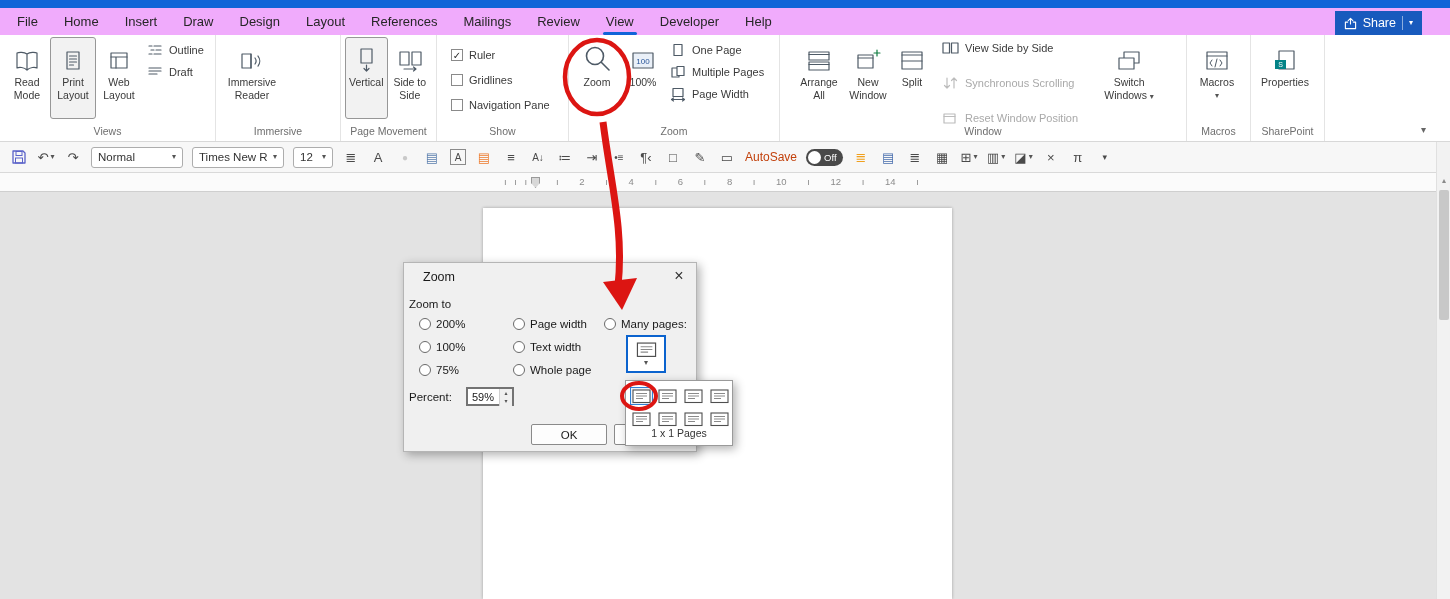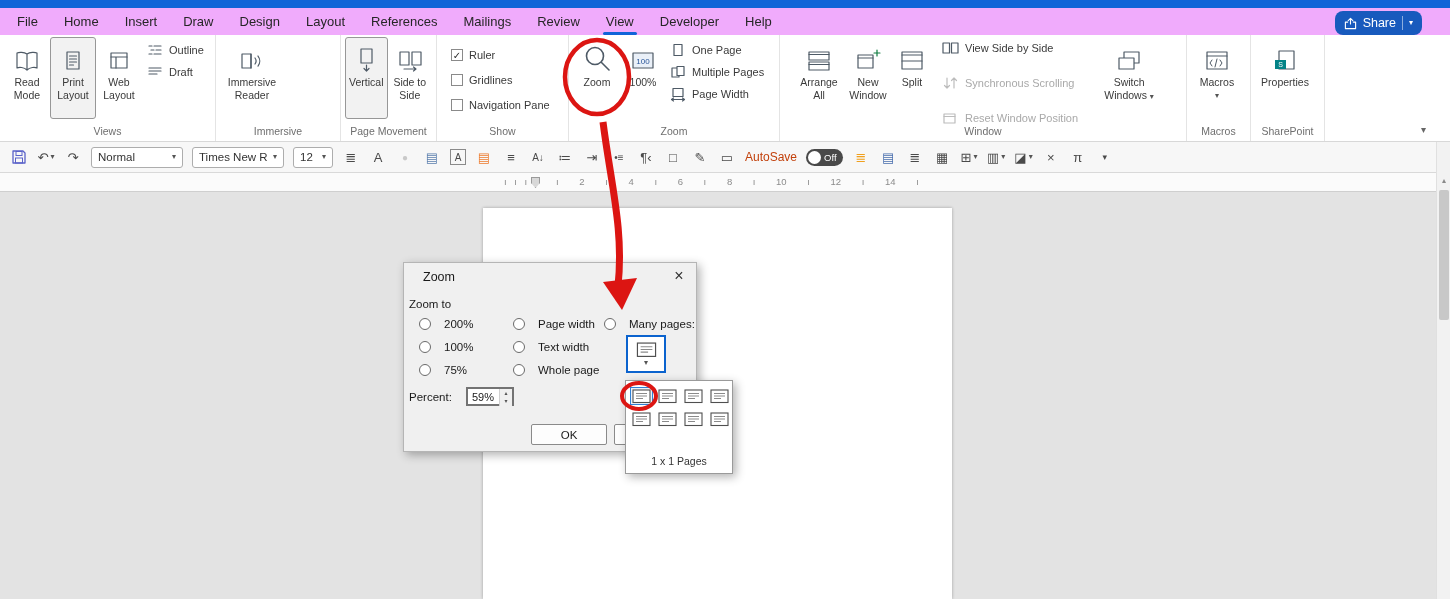--- a/index.html
+++ b/index.html
@@ -5,21 +5,21 @@
   *{margin:0;padding:0;box-sizing:border-box}
   html,body{width:1450px;height:599px}
   body{position:relative;font-family:"Liberation Sans","DejaVu Sans",sans-serif;background:#fff;overflow:hidden}
   button{background:none;border:none;font:inherit;color:inherit;padding:0;cursor:default}
 
   .top-strip{position:absolute;left:0;top:0;width:100%;height:8px;background:var(--titlebar-blue,#1164d8)}
 
   .menubar{position:absolute;left:0;top:8px;width:100%;height:27px;background:#f0abfc;display:flex;align-items:center;padding-left:4px}
   .mtab{padding:0 13px;font-size:13px;color:#262626;height:100%;display:flex;align-items:center;position:relative}
   .mtab.active::after{content:"";position:absolute;left:10px;right:10px;bottom:0;height:3px;border-radius:2px;background:var(--tab-underline,#1164d8)}
-  .share-btn{position:absolute;right:28px;top:3px;height:24px;background:var(--accent-blue,#185abd);color:#fff;border-radius:8px;display:flex;align-items:center;font-size:12.5px;padding:0 9px;gap:6px}
+  .share-btn{position:absolute;right:28px;top:3px;height:24px;background:var(--accent-blue,#185abd);color:#fff;border-radius:0;display:flex;align-items:center;font-size:12.5px;padding:0 9px;gap:6px}
   .share-div{width:1px;height:14px;background:rgba(255,255,255,.5)}
   .share-btn .chev{color:#fff}
 
   .ribbon{position:absolute;left:0;top:35px;width:100%;height:107px;background:#fff;border-bottom:1px solid #d8d8d8;display:flex}
   .grp{position:relative;height:100%;border-right:1px solid #e4e4e4;flex:none}
   .grp-fill{flex:1;border-right:none}
   .grp-body{display:flex;height:86px;padding:2px 4px 0 4px}
   .grp-label{position:absolute;bottom:4px;left:0;width:100%;text-align:center;font-size:10.5px;color:#6e6e6e;white-space:nowrap}
   .bb{width:46px;height:82px;display:flex;flex-direction:column;align-items:center;padding-top:5px;gap:3px;font-size:10.5px;color:#3a3a3a;text-align:center;line-height:1.2;border:1px solid transparent;border-radius:3px}
   .bb.sel{border-color:#979797;background:#f2f2f2}
@@ -59,31 +59,31 @@
   .page{position:absolute;left:483px;top:16px;width:469px;height:391px;background:#fff;box-shadow:0 0 3px rgba(0,0,0,.3)}
 
   .scrollbar{position:absolute;right:0;top:142px;width:14px;height:457px;background:#f2f2f2;border-left:1px solid #e0e0e0}
   .sb-up{position:absolute;top:34px;left:0;width:14px;text-align:center;font-size:8px;color:#8a8a8a}
   .sb-thumb{position:absolute;top:48px;left:2px;width:10px;height:130px;background:#c8c8c8;border-radius:2px}
 
   .dialog{position:absolute;left:403px;top:262px;width:294px;height:190px;background:#f0f0f0;border:1px solid #b5b5b5;box-shadow:3px 3px 9px rgba(0,0,0,.3);z-index:40;font-size:11.5px;color:#1a1a1a}
   .dlg-title{position:absolute;left:0;top:0;width:100%;height:28px;display:flex;align-items:center;padding-left:19px;font-size:12.5px}
   .dlg-close{position:absolute;right:0;top:0;width:34px;height:26px;display:flex;align-items:center;justify-content:center;font-size:16px;color:#333}
   .dlg-sec{position:absolute;left:5px;top:35px;font-size:11.5px}
-  .rrow{position:absolute;display:flex;gap:13px;align-items:center;font-size:11.5px;white-space:nowrap}
+  .rrow{position:absolute;display:flex;gap:5px;align-items:center;font-size:11.5px;white-space:nowrap}
   .radio{width:12px;height:12px;border:1px solid #6a6a6a;border-radius:50%;background:#fff;flex:none}
   .mp-btn{position:absolute;left:222px;top:72px;width:40px;height:38px;border:2px solid #0b63ce;background:#fff;display:flex;flex-direction:column;align-items:center;justify-content:center;gap:1px}
   .pct-label{position:absolute;left:5px;top:128px}
   .pct-wrap{position:absolute;left:62px;top:124px;width:48px;height:19px;background:#fff;border:2px solid #737373;display:flex;align-items:center;padding-left:4px;font-size:11px}
   .spin{position:absolute;right:0;top:0;width:13px;height:17px;display:flex;flex-direction:column;border-left:1px solid #d0d0d0}
   .spin button{flex:1;font-size:6px;line-height:7px;text-align:center;color:#555;background:#f0f0f0}
   .ok-btn{position:absolute;left:127px;top:161px;width:76px;height:21px;background:#fdfdfd;border:1px solid #8a8a8a;border-radius:2px;display:flex;align-items:center;justify-content:center;font-size:11.5px;z-index:1}
   .cancel-sliver{position:absolute;left:210px;top:161px;width:76px;height:21px;background:#fdfdfd;border:1px solid #8a8a8a;border-radius:2px;z-index:0}
 
-  .pages-dd{position:absolute;left:625px;top:380px;width:108px;height:94px;background:#fff;border:1px solid #9a9a9a;box-shadow:3px 3px 9px rgba(0,0,0,.3);z-index:60;padding:6px 4px 0 4px}
+  .pages-dd{position:absolute;left:625px;top:380px;width:108px;height:66px;background:#fff;border:1px solid #9a9a9a;box-shadow:3px 3px 9px rgba(0,0,0,.3);z-index:60;padding:6px 4px 0 4px}
   .pg-grid{display:grid;grid-template-columns:repeat(4,1fr);gap:5px 3px;justify-items:center}
   .pg-cell{width:23px;height:18px;display:flex;align-items:center;justify-content:center;border:1px solid transparent}
   .pg-cell.hl{border-color:#2f7fd4;background:#eaf2fb}
   .dd-caption{position:absolute;bottom:6px;left:0;width:100%;text-align:center;font-size:10.5px;color:#333}
 
   .overlay{position:absolute;left:0;top:0;z-index:100;pointer-events:none}
   .red-stroke{stroke:var(--annotation-red,#dc1512);fill:none}
   .red-fill{fill:var(--annotation-red,#dc1512)}
 </style>
 </head>

